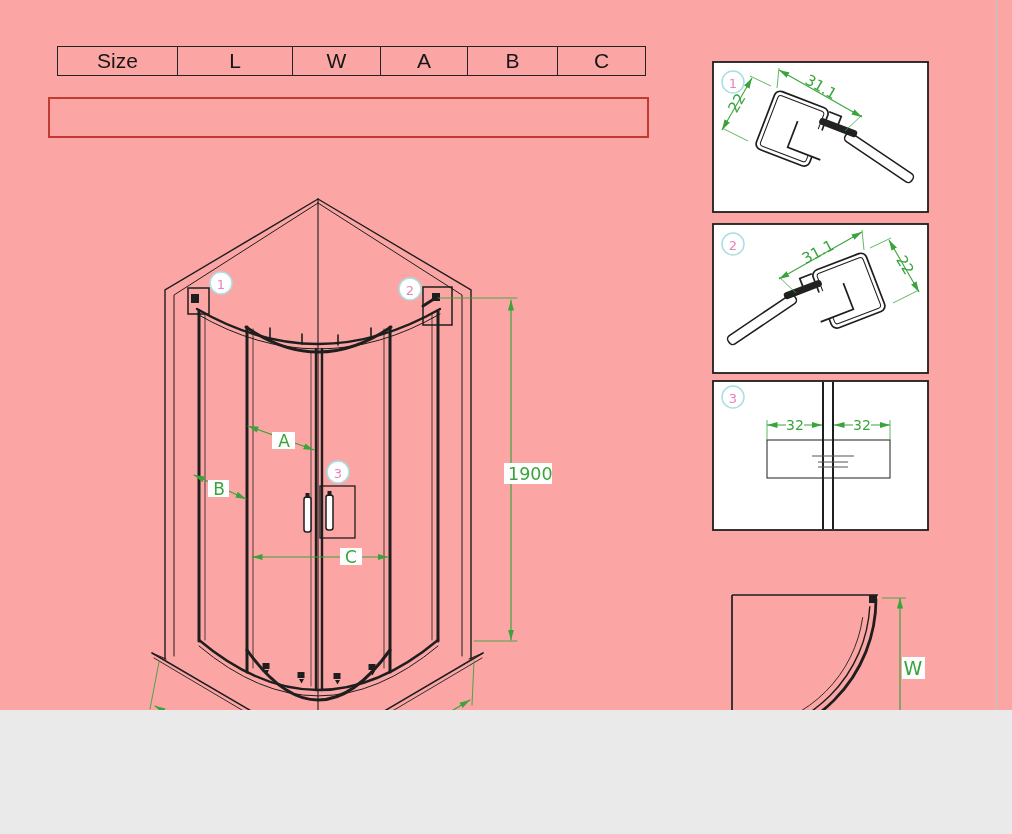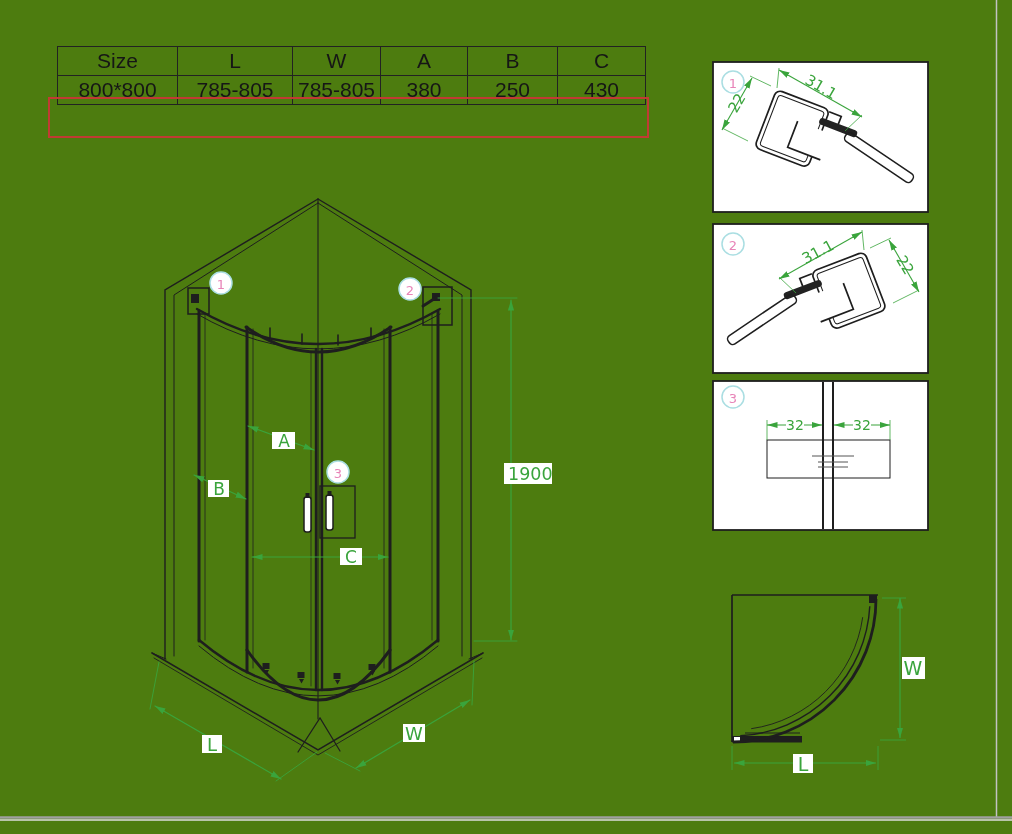--- a/index.html
+++ b/index.html
@@ -1,16 +1,16 @@
 <!DOCTYPE html>
 <html><head>
 <meta charset="utf-8">
 <style>
   html,body{margin:0;padding:0;background:#eaeaea;}
-  #page{position:relative;width:1012px;height:834px;background:#4d7c0f;overflow:hidden;
+  #page{position:relative;width:1012px;height:710px;background:#fca5a5;overflow:hidden;
         font-family:"Liberation Sans",sans-serif;}
   #spec-table{position:absolute;left:57px;top:46px;border-collapse:collapse;table-layout:fixed;}
   #spec-table th,#spec-table td{border:1.6px solid #222;text-align:center;vertical-align:middle;
         font-size:21px;color:#161616;font-weight:400;padding:0;white-space:nowrap;}
   #spec-table th{height:28px;}
   #spec-table td{height:28px;}
   #row-highlight{position:absolute;left:48px;top:97px;width:597px;height:37px;
         border:2.5px solid #c13b33;pointer-events:none;}
   #draw{position:absolute;left:0;top:0;}
   .lbl{font-family:"DejaVu Sans",sans-serif;fill:#3aa43c;}
@@ -34,28 +34,20 @@
       <tr>
         <th>Size</th>
         <th>L</th>
         <th>W</th>
         <th>A</th>
         <th>B</th>
         <th>C</th>
       </tr>
     </thead>
     <tbody>
-      <tr>
-        <td>800*800</td>
-        <td>785-805</td>
-        <td>785-805</td>
-        <td>380</td>
-        <td>250</td>
-        <td>430</td>
-      </tr>
     </tbody>
   </table>
   <div id="row-highlight"></div>
 
   <svg id="draw" width="1012" height="834" viewBox="0 0 1012 834">
     <defs>
       <marker id="ag" markerWidth="12" markerHeight="8" refX="10.5" refY="4" orient="auto-start-reverse" markerUnits="userSpaceOnUse">
         <path d="M0,0.9 L10.5,4 L0,7.1 Z" fill="#3aa43c"></path>
       </marker>
     </defs>

